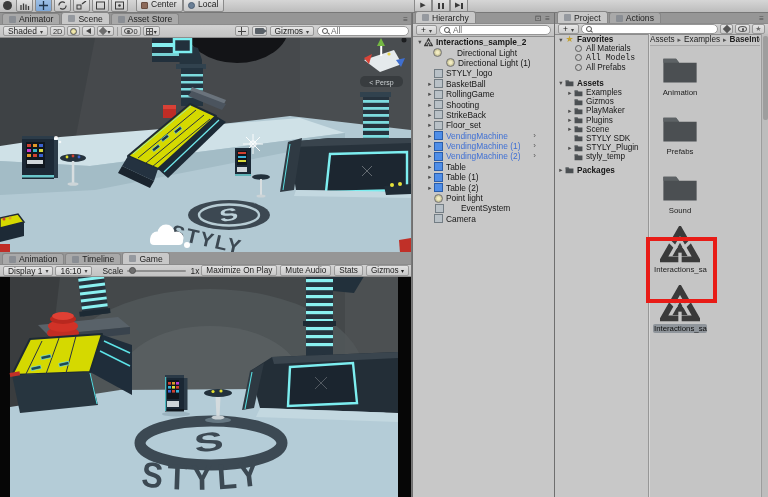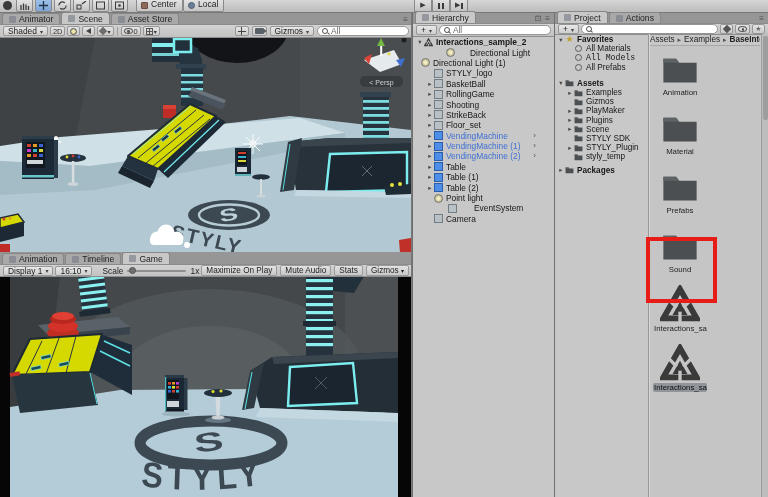--- a/index.html
+++ b/index.html
@@ -618,26 +618,26 @@
               <polygon points="24,5 44,40 4,40" fill="none" stroke="#3a3a3a" stroke-width="7"></polygon>
               <polygon points="24,20 33,36 15,36" fill="#3a3a3a"></polygon>
               <g stroke="#c8c8c8" stroke-width="4">
                 <line x1="24" y1="32" x2="24" y2="47"></line>
                 <line x1="7" y1="14" x2="20" y2="27"></line>
                 <line x1="41" y1="14" x2="28" y2="27"></line>
               </g>
             </svg></span>
           <span class="hl b">Interactions_sample_2</span>
         </div>
-        <div class="hrow" style="padding-left: 13px; gap: 12px;">
+        <div class="hrow" style=" gap: 12px;">
           <span class="tri"></span>
           <span class="hi hi-light"></span>
           <span class="hl">Directional Light</span>
         </div>
-        <div class="hrow" style="padding-left: 0;">
+        <div class="hrow" style="padding-left: 25px;">
           <span class="tri"></span>
           <span class="hi hi-light"></span>
           <span class="hl">Directional Light (1)</span>
         </div>
         <div class="hrow" style="padding-left: 13px;">
           <span class="tri"></span>
           <span class="hi hi-go"></span>
           <span class="hl">STYLY_logo</span>
         </div>
         <div class="hrow" style="padding-left: 13px;">
@@ -696,21 +696,21 @@
         <div class="hrow" style="padding-left: 13px;">
           <span class="tri">▸</span>
           <span class="hi hi-prefab"></span>
           <span class="hl">Table (2)</span>
         </div>
         <div class="hrow" style="padding-left: 13px;">
           <span class="tri"></span>
           <span class="hi hi-light"></span>
           <span class="hl">Point light</span>
         </div>
-        <div class="hrow" style="padding-left: 13px; gap: 14px;">
+        <div class="hrow" style=" gap: 14px;">
           <span class="tri"></span>
           <span class="hi hi-go"></span>
           <span class="hl">EventSystem</span>
         </div>
         <div class="hrow" style="padding-left: 13px;">
           <span class="tri"></span>
           <span class="hi hi-go"></span>
           <span class="hl">Camera</span>
         </div>
       </div>
@@ -895,29 +895,20 @@
           </div>
           <div class="glabel">Animation</div>
         </div>
         <div class="gitem">
           <div class="gicon">
             <svg width="38" height="32" viewBox="0 0 48 40">
               <path d="M3 7 h16 l4 5 h22 v25 h-42 z" fill="#4b4f52"></path>
               <path d="M3 7 h16 l4 5 h-20 z" fill="#5d6265"></path>
             </svg>
           </div>
-          <div class="glabel">Material</div>
-        </div>
-        <div class="gitem">
-          <div class="gicon">
-            <svg width="38" height="32" viewBox="0 0 48 40">
-              <path d="M3 7 h16 l4 5 h22 v25 h-42 z" fill="#4b4f52"></path>
-              <path d="M3 7 h16 l4 5 h-20 z" fill="#5d6265"></path>
-            </svg>
-          </div>
           <div class="glabel">Prefabs</div>
         </div>
         <div class="gitem">
           <div class="gicon">
             <svg width="38" height="32" viewBox="0 0 48 40">
               <path d="M3 7 h16 l4 5 h22 v25 h-42 z" fill="#4b4f52"></path>
               <path d="M3 7 h16 l4 5 h-20 z" fill="#5d6265"></path>
             </svg>
           </div>
           <div class="glabel">Sound</div>

